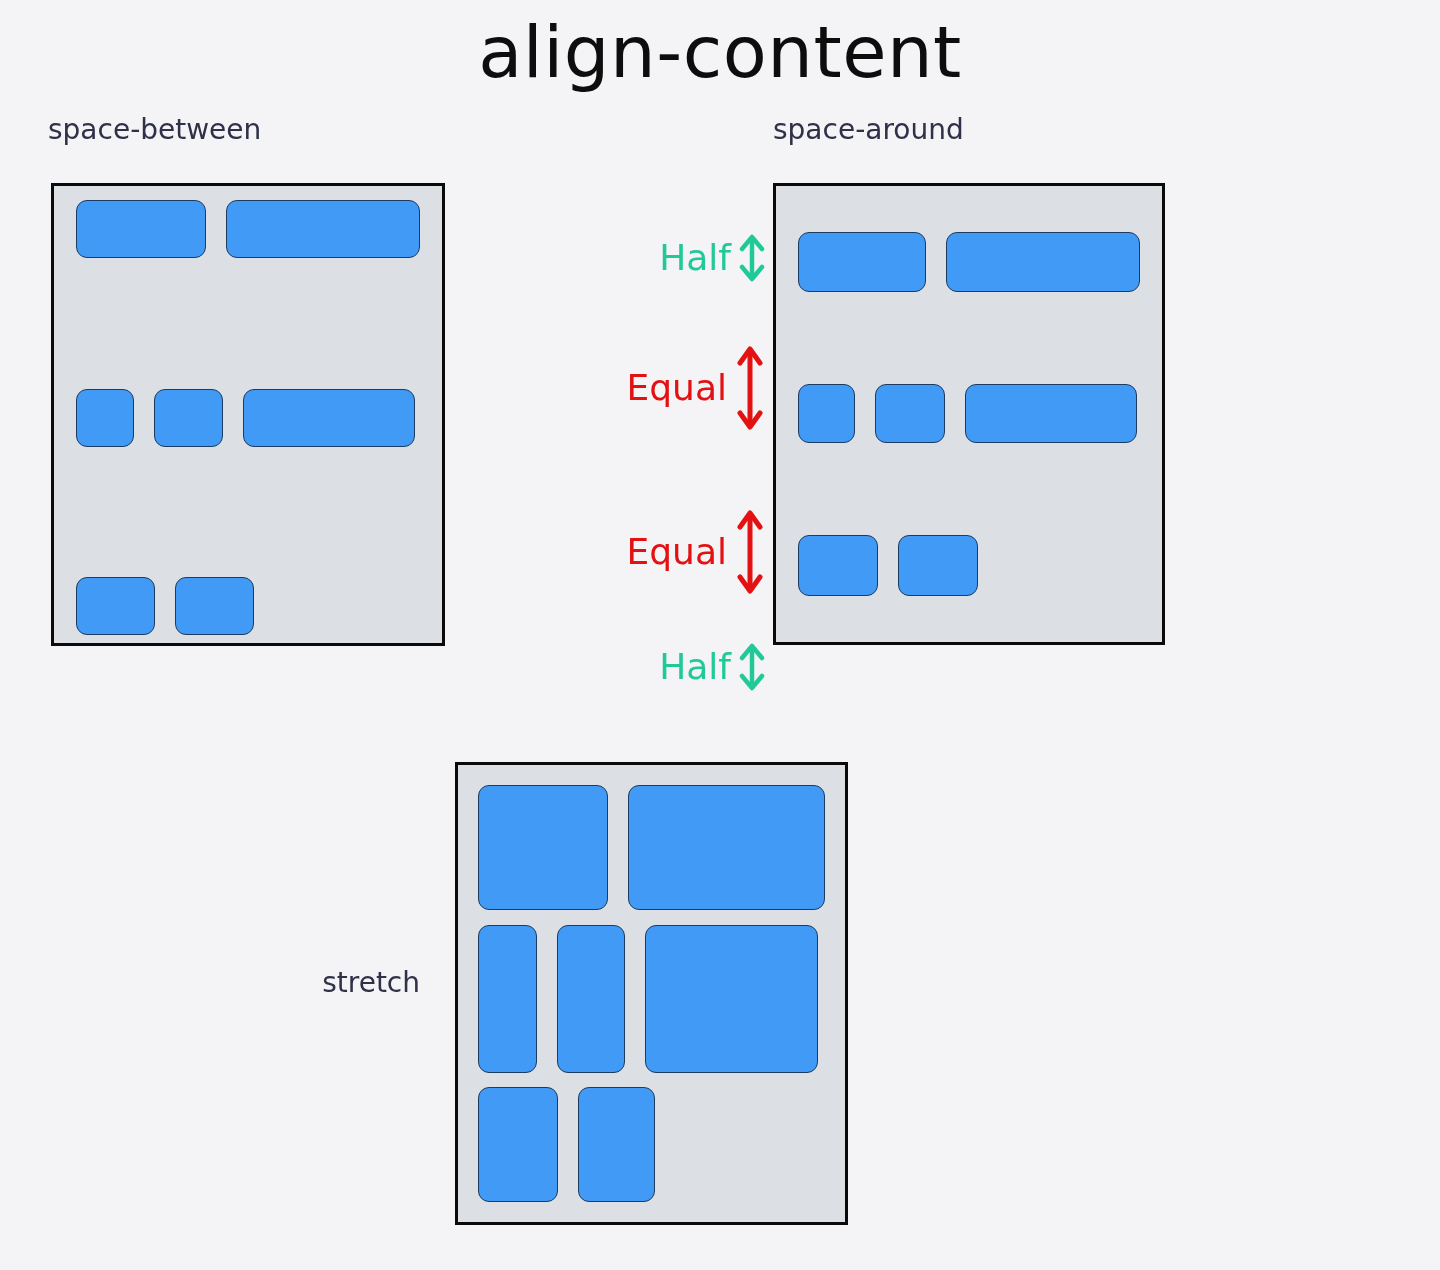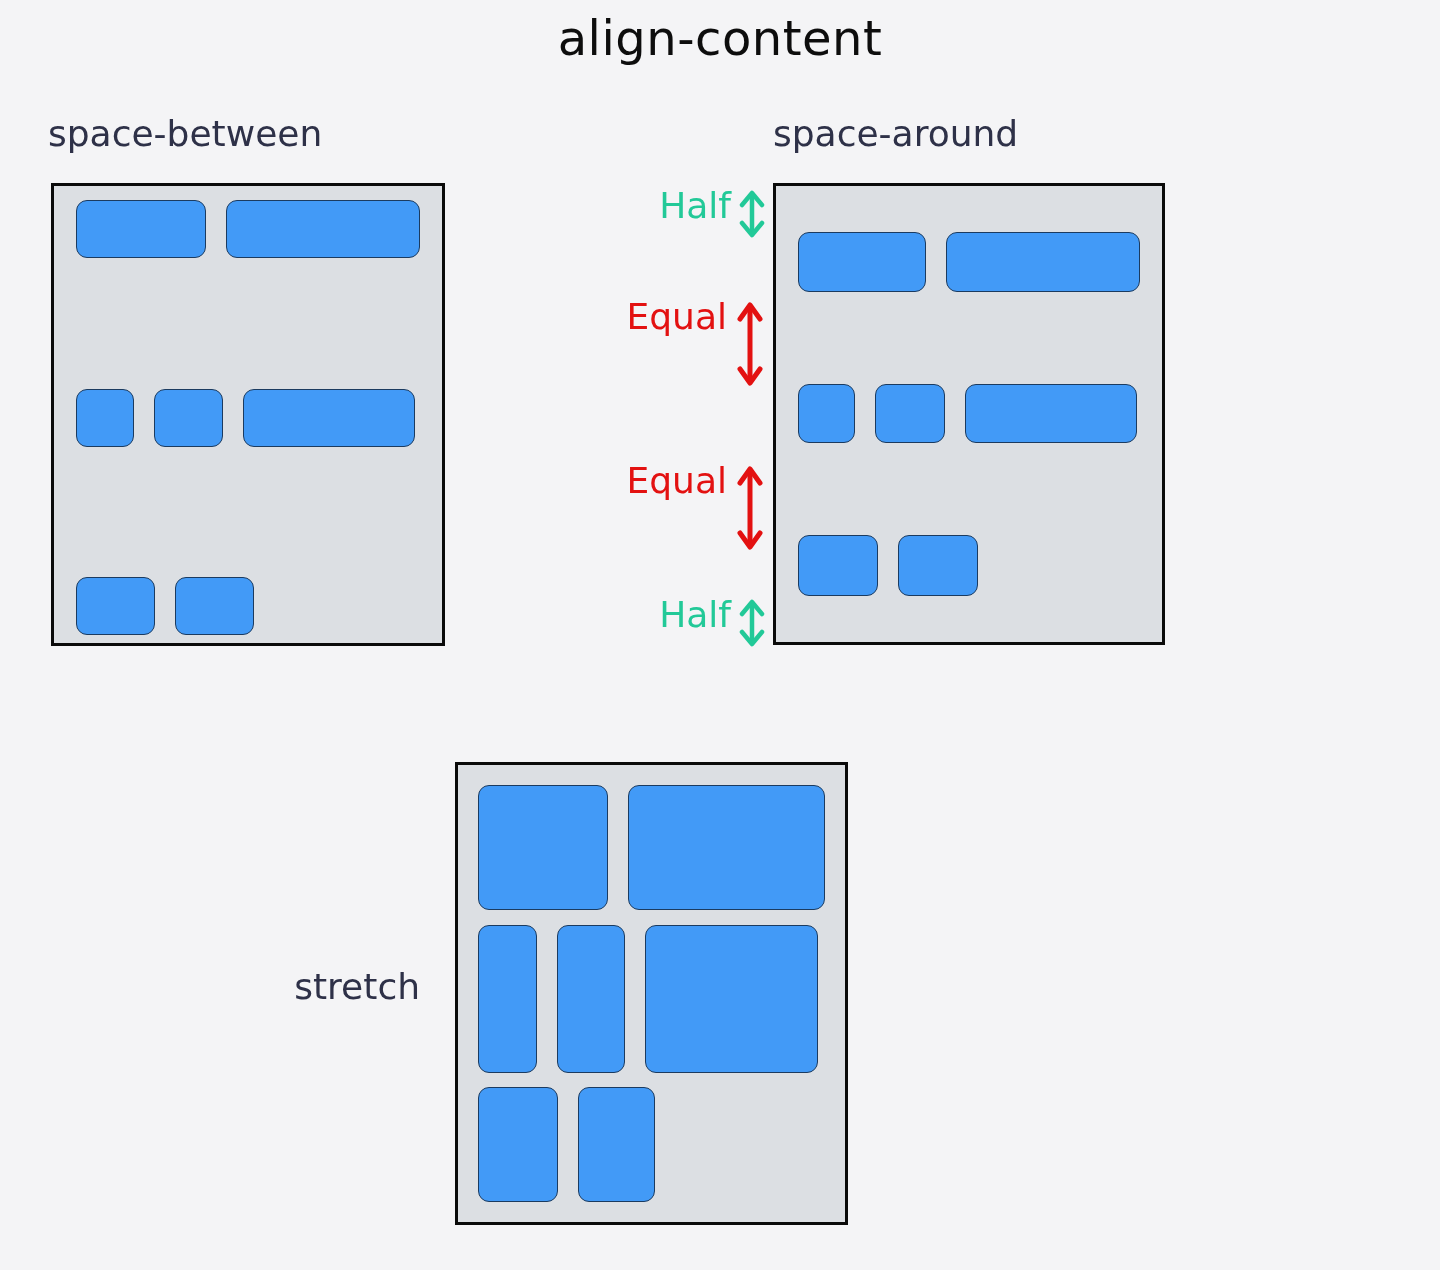--- a/index.html
+++ b/index.html
@@ -9,29 +9,29 @@
     font-family: "DejaVu Sans", "Liberation Sans", sans-serif;
     position: relative;
     overflow: hidden;
   }
   .page { position: absolute; inset: 0; }
 
   .title {
     position: absolute;
     top: 10px; left: 0; width: 100%;
     text-align: center;
-    font-size: 48px;
+    font-size: 72px;
     font-weight: 500;
     color: var(--title, #0d0d0d);
     letter-spacing: 0.5px;
   }
 
   .panel-label {
     position: absolute;
-    font-size: 36px;
+    font-size: 28px;
     font-weight: 500;
     color: var(--label, #2e3148);
     white-space: nowrap;
   }
   #lbl-between { left: 48px;  top: 113px; }
   #lbl-around  { left: 773px; top: 113px; width: 392px; text-align: left; }
   #lbl-stretch { left: 0;     top: 966px; width: 420px; text-align: right; }
 
   .container {
     position: absolute;
@@ -49,22 +49,24 @@
     height: 100%;
     background: var(--item-fill, #429af7);
     border: 1.5px solid var(--item-border, #1b3b60);
     border-radius: 11px;
   }
 
   .annotation {
     position: absolute;
     right: 674px;
     display: flex;
+    align-items: center;
     justify-content: flex-end;
     gap: 7px;
+    margin-top: 44px;
   }
   .annotation .ann-label { font-size: 36px; font-weight: 500; line-height: 1; white-space: nowrap; }
   .annotation.green { color: var(--green, #22c998); }
   .annotation.red   { color: var(--red, #e31111); }
   #ann-half-top    { top: 188px; }
   #ann-equal-1     { top: 299px; }
   #ann-equal-2     { top: 463px; }
   #ann-half-bottom { top: 597px; }
 
   .arrow-svg { display: block; }

